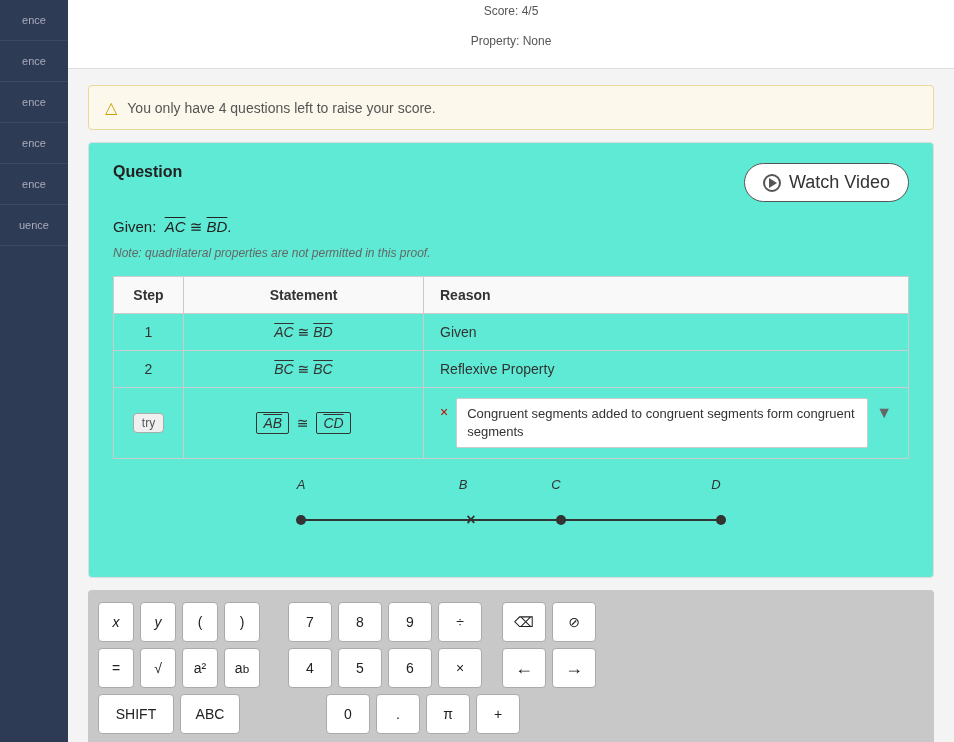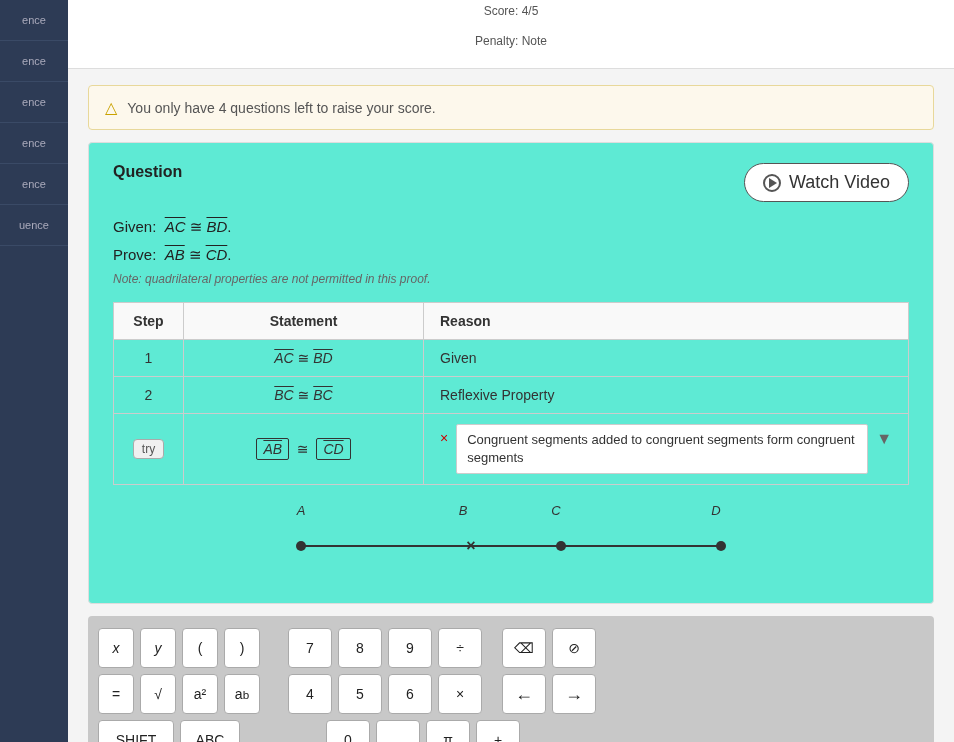--- a/index.html
+++ b/index.html
@@ -406,21 +406,21 @@
   </div>
   <div class="sidebar-item">
     <span>uence</span>
   </div>
 </div>
 
 <div class="main-content">
 
   <div class="score-bar">
     <span>Score: 4/5</span>
-    <span>Penalty: Note</span>
+    <span>Property: None</span>
     <div class="progress-track">
       <div class="progress-fill" style="width: 80%"></div>
     </div>
   </div>
 
   <div class="alert-banner">
     <span class="alert-icon">△</span>
     <span>You only have 4 questions left to raise your score.</span>
   </div>
 
@@ -436,26 +436,20 @@
       </button>
     </div>
 
     <div class="given-text">
       <span>Given:</span>
       <span>
         &nbsp;<span class="overline math-sym">AC</span> ≅ <span class="overline math-sym">BD</span>.
       </span>
     </div>
 
-    <div class="prove-text">
-      <span>Prove:</span>
-      <span>
-        &nbsp;<span class="overline math-sym">AB</span> ≅ <span class="overline math-sym">CD</span>.
-      </span>
-    </div>
 
     <div class="note-text">Note: quadrilateral properties are not permitted in this proof.</div>
 
     <table class="proof-table">
       <thead>
         <tr>
           <th class="step-col">Step</th>
           <th class="statement-col">Statement</th>
           <th class="reason-col">Reason</th>
         </tr>

